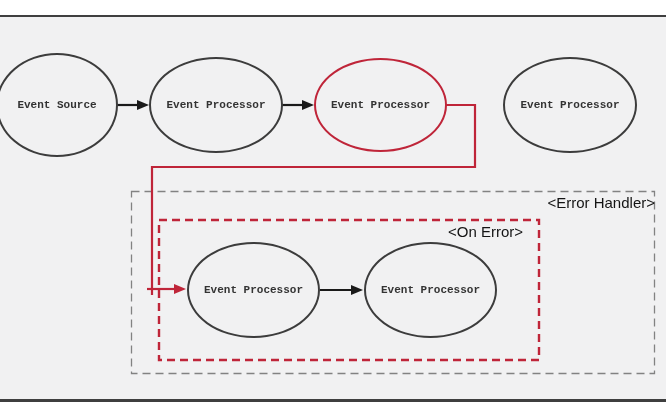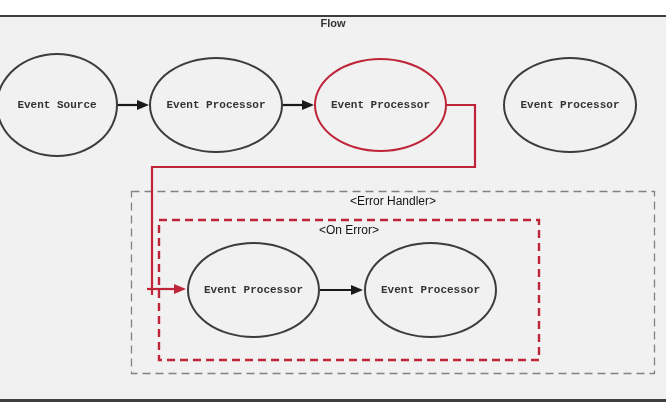--- a/index.html
+++ b/index.html
@@ -54,36 +54,35 @@
   .node.red { border-color: #bf2539; }
   .node-label {
     font-size: 11px;
     font-weight: bold;
     color: #333333;
     white-space: nowrap;
     font-family: Liberation Mono, monospace;
   }
   .scope-label {
     position: absolute;
-    font-size: 12px;
+    font-size: 15px;
     color: #141414;
-    text-align: center;
+    text-align: right;
     z-index: 3;
     white-space: nowrap;
   }
   .scope-label.error-handler { left: 131px; top: 194px; width: 524px; }
-  .scope-label.on-error      { left: 159px; top: 223px; width: 380px; }
+  .scope-label.on-error      { left: 143px; top: 223px; width: 380px; }
 </style>
 </head>
 <body>
 
 <div class="stage">
 
   <div class="flow-box"></div>
-  <div class="flow-label">Flow</div>
 
   <svg class="overlay" width="666" height="416">
 
     <rect x="131.5" y="191.5" width="523" height="182" fill="none" stroke="#828282" stroke-width="1.3" stroke-dasharray="8 5"></rect>
 
     <rect x="159" y="220" width="380" height="140" fill="none" stroke="#bf2539" stroke-width="2.4" stroke-dasharray="8 5"></rect>
 
     <g>
       <line x1="117" y1="105" x2="139" y2="105" stroke="#1a1a1a" stroke-width="2.2"></line>
       <polygon points="149,105 137,100 137,110" fill="#1a1a1a"></polygon>

